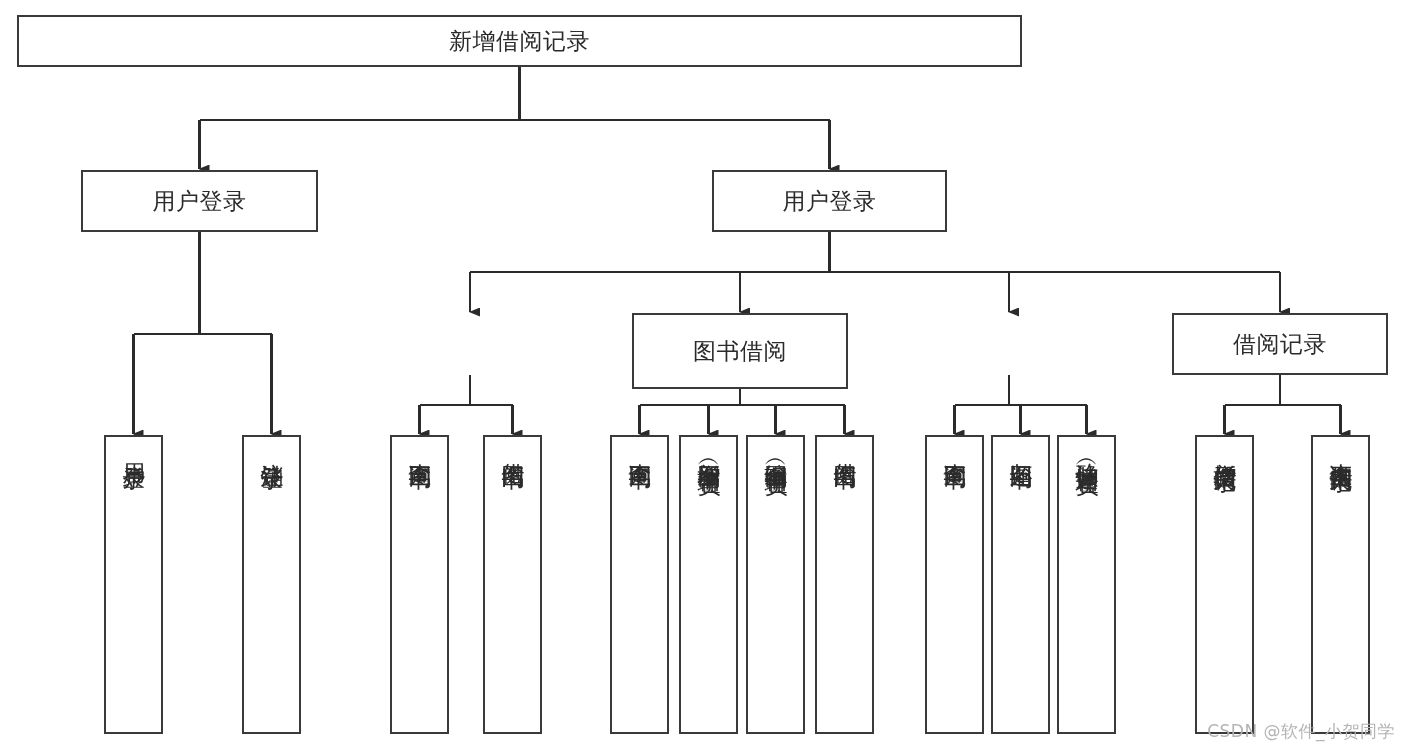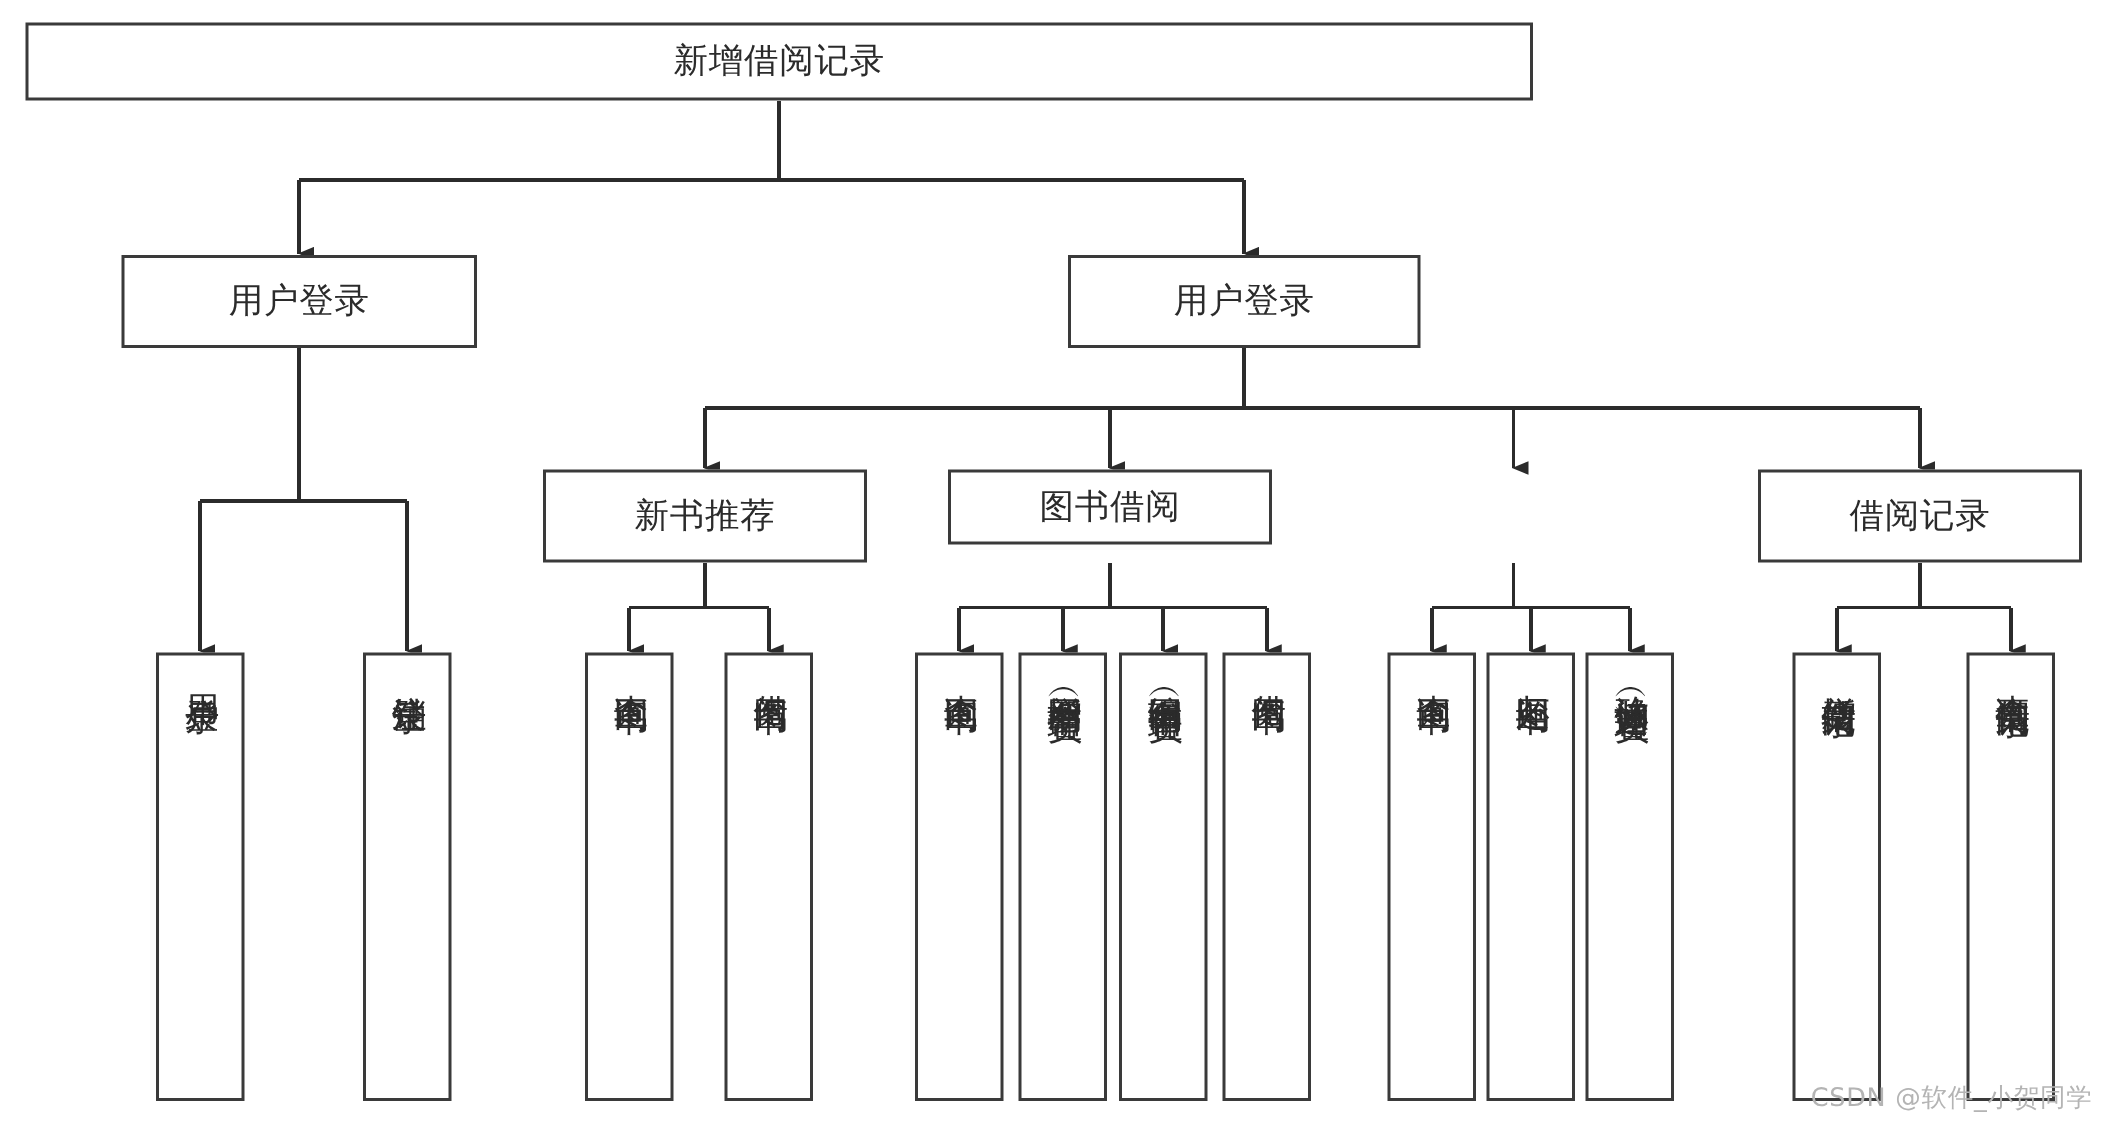--- a/index.html
+++ b/index.html
@@ -122,24 +122,21 @@
     <span class="node-label">新增借阅记录</span>
   </div>
 
   <div class="node-box" style="left: 81px; top: 170px; width: 237px; height: 62px;">
     <span class="node-label">用户登录</span>
   </div>
   <div class="node-box" style="left: 712px; top: 170px; width: 235px; height: 62px;">
     <span class="node-label">用户登录</span>
   </div>
 
-  <div class="node-box" style="left: 362px; top: 313px; width: 216px; height: 62px;">
-    <span class="node-label">新书推荐</span>
-  </div>
-  <div class="node-box" style="left: 632px; top: 313px; width: 216px; height: 50px;">
+  <div class="node-box" style="left: 632px; top: 313px; width: 216px; height: 76px;">
     <span class="node-label">图书借阅</span>
   </div>
   <div class="node-box" style="left: 1172px; top: 313px; width: 216px; height: 62px;">
     <span class="node-label">借阅记录</span>
   </div>
 
   <div class="node-box vertical" style="left: 104px; top: 435px; width: 59px; height: 299px;">
     <span class="node-label">用户登录</span>
   </div>
   <div class="node-box vertical" style="left: 242px; top: 435px; width: 59px; height: 299px;">

